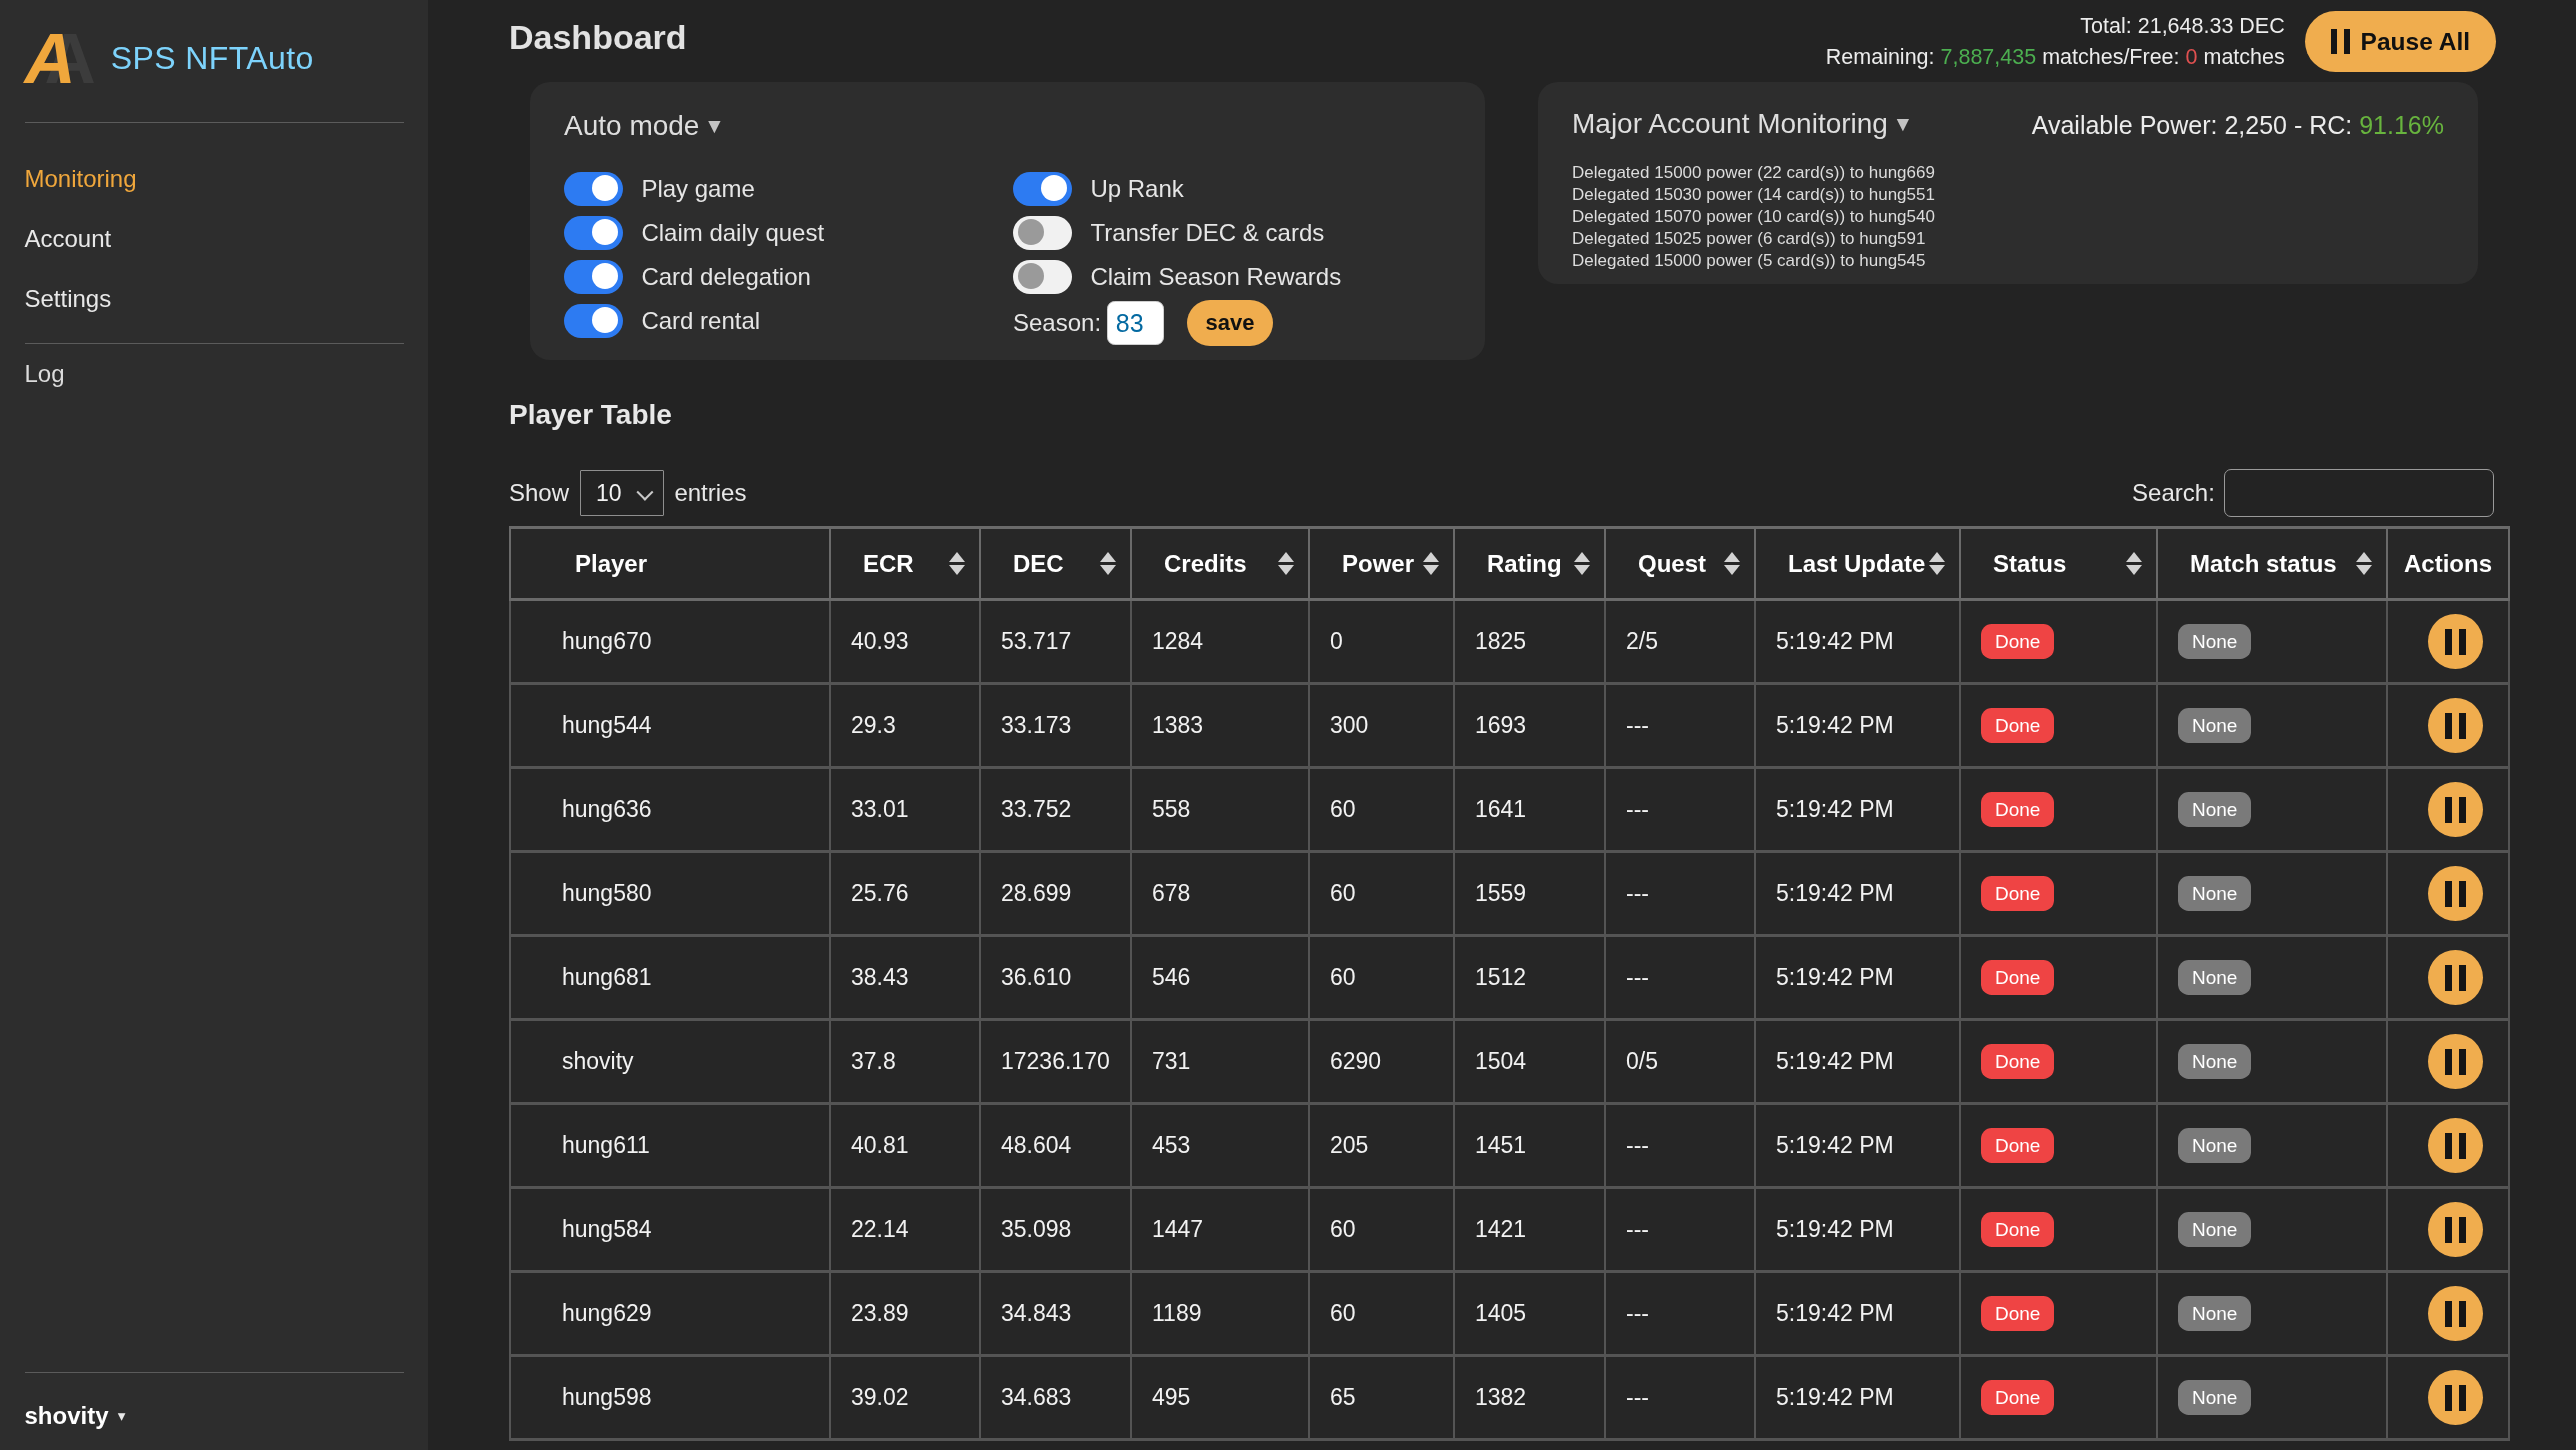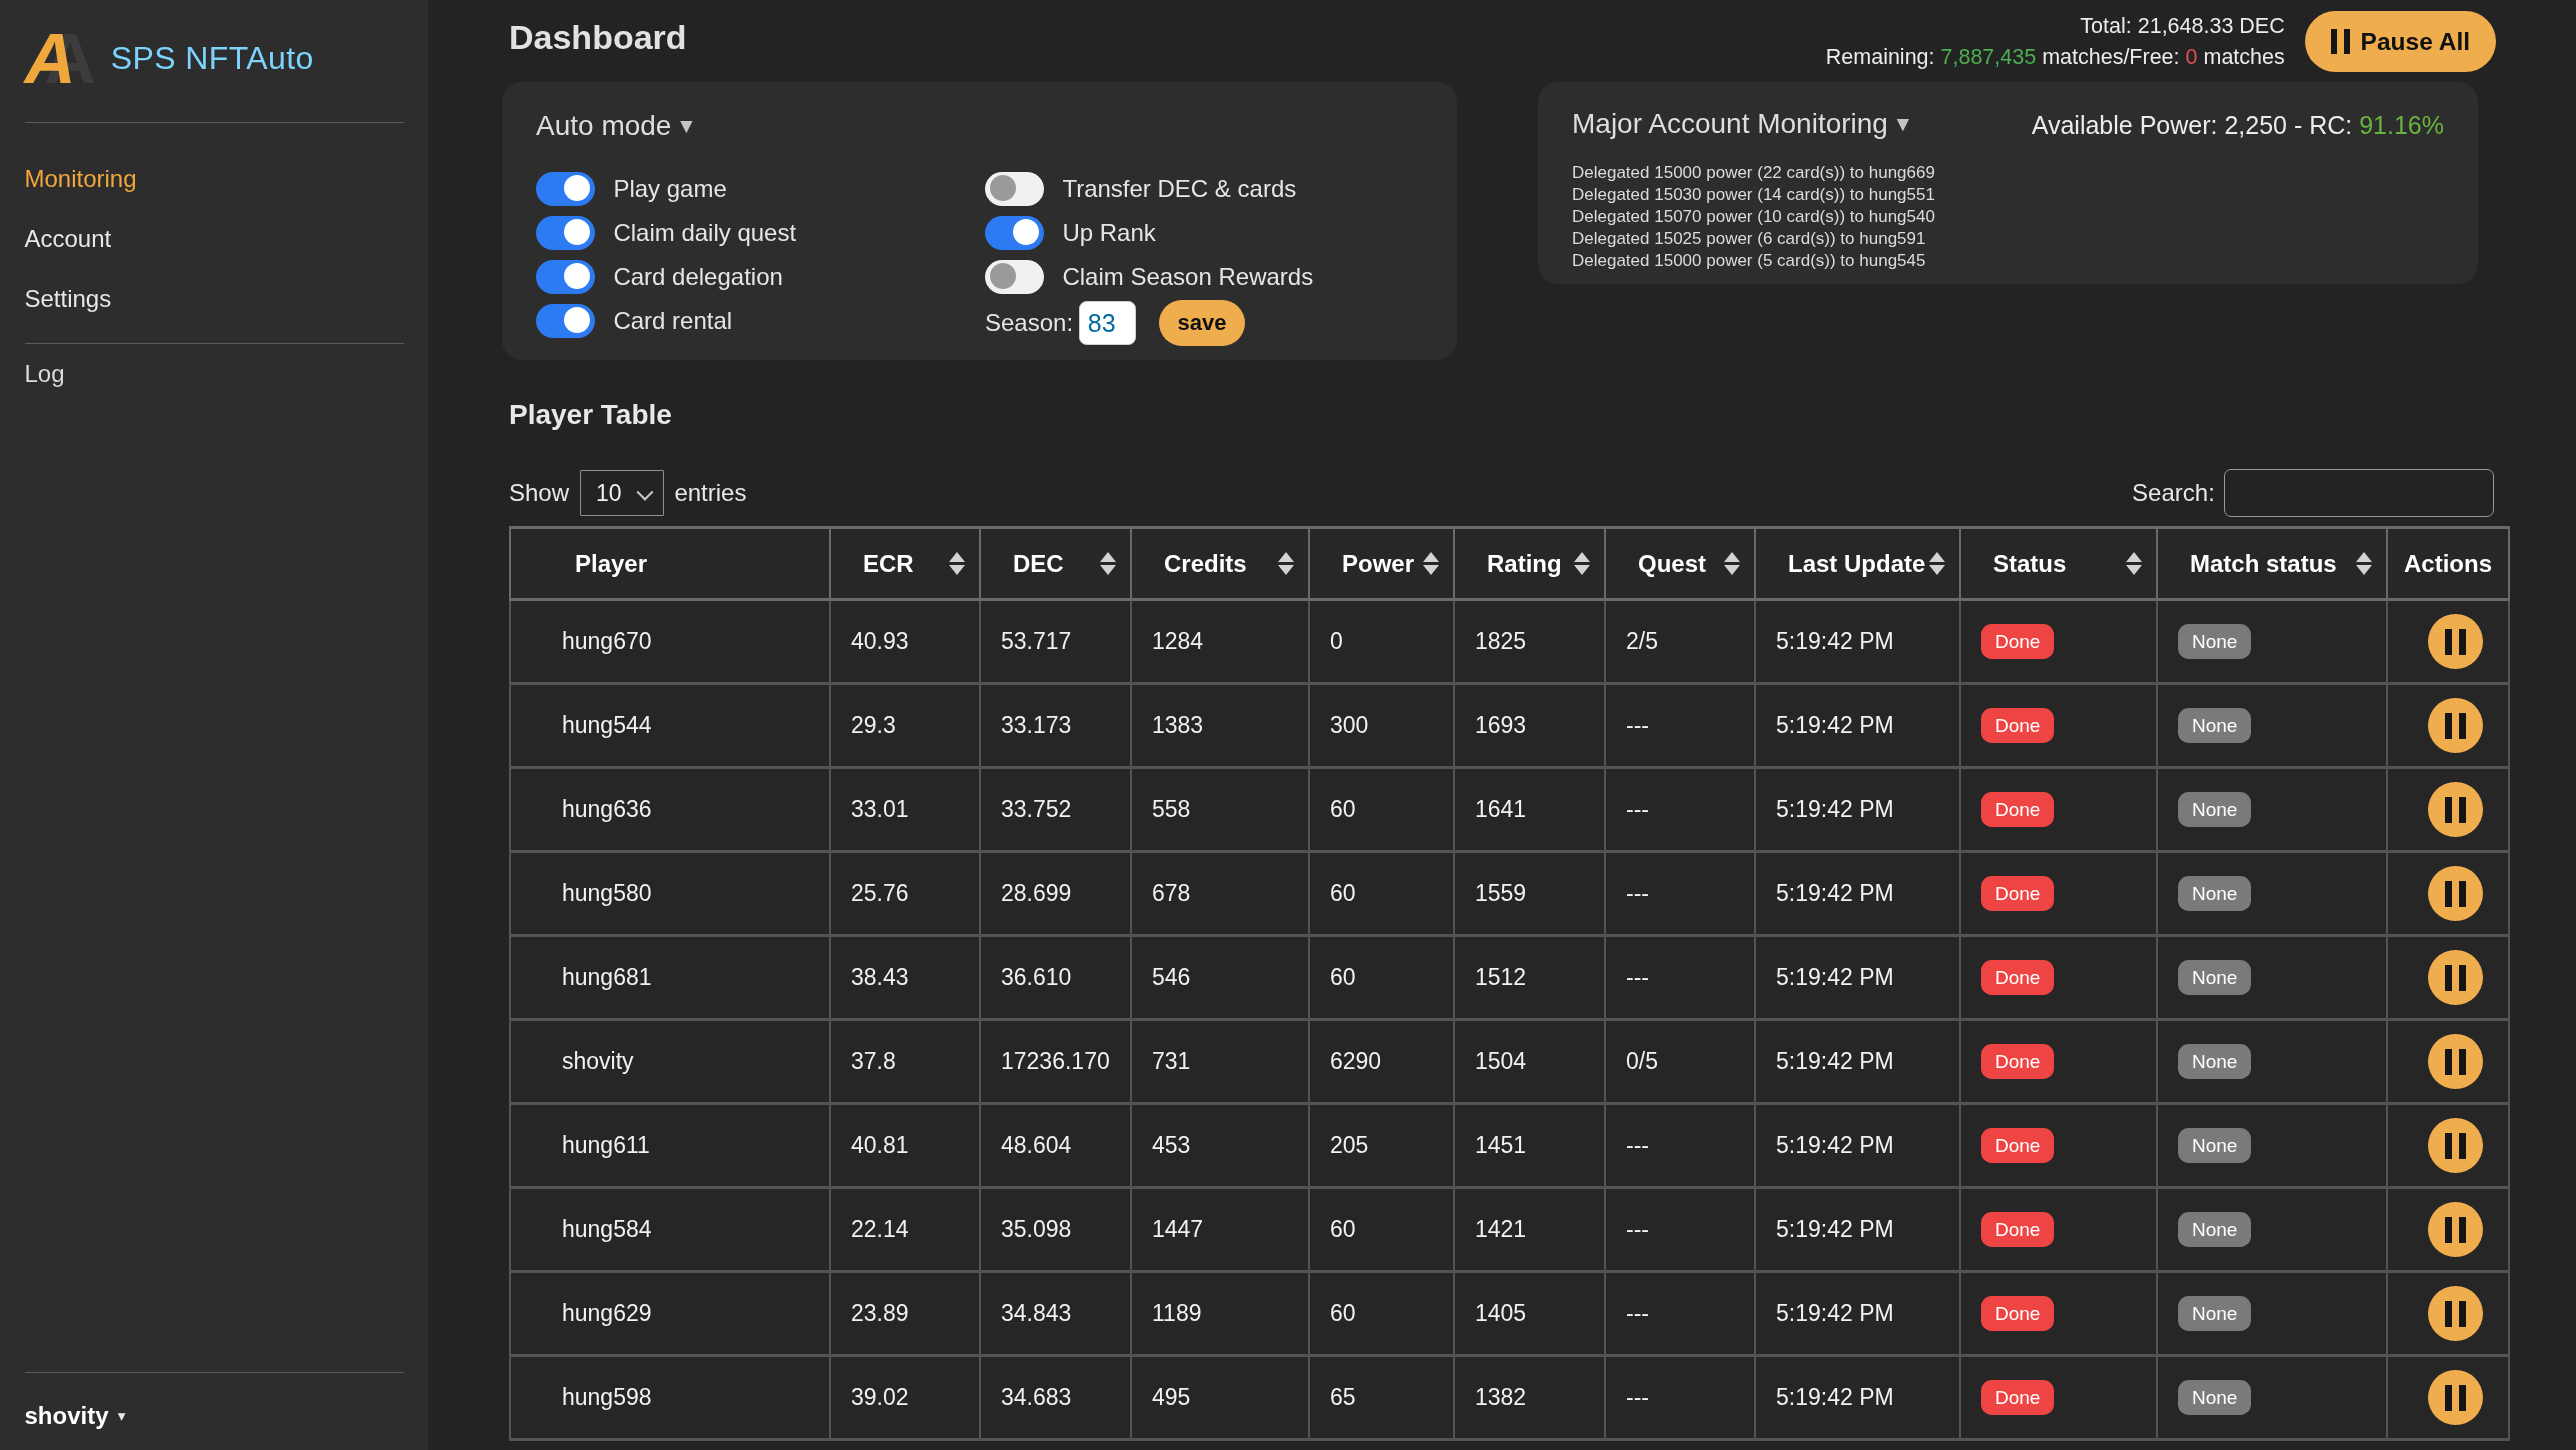--- a/index.html
+++ b/index.html
@@ -37,21 +37,21 @@
   .green { color:#4caf50; }
   .red { color:#e05050; }
   .btn-pause-all { display:flex; align-items:center; gap:10.7px; height:61px; padding:0 26px;
                    background:#f0ad4e; border:none; border-radius:31px; cursor:pointer; }
   .pause-bars { display:flex; gap:7px; }
   .pause-bars i { display:block; width:6.1px; height:24.5px; background:#151515; }
   .btn-pause-all span { font-size:24.5px; font-weight:700; color:#111; }
 
   
   .panel { position:absolute; background:#2d2d2d; border-radius:20px; }
-  .auto-panel { left:502px; top:82px; width:955px; height:278px; padding:28px 34px; }
+  .auto-panel { left:530px; top:82px; width:955px; height:278px; padding:28px 34px; }
   .panel-title { font-size:28px; color:#dedede; display:flex; align-items:center; }
   .panel-title .caret { font-size:21px; color:#c4c4c4; margin-left:4.6px; }
   .toggle-cols { display:flex; margin-top:24.5px; }
   .toggle-col-left { width:449px; }
   .toggle-col-right { flex:1; }
   .toggle-row { height:44px; display:flex; align-items:center; }
   .toggle { position:relative; width:59px; height:34px; border-radius:17px; cursor:pointer;
             flex:0 0 auto; }
   .toggle.on { background:#2d7bf2; }
   .toggle.off { background:#f1f1f1; }
@@ -194,30 +194,30 @@
           </div>
           <div class="toggle-row">
             <span class="toggle on">
               <span class="knob"></span>
             </span>
             <span class="toggle-label">Card rental</span>
           </div>
         </div>
       <div class="toggle-col-right">
           <div class="toggle-row">
+            <span class="toggle on">
+              <span class="knob"></span>
+            </span>
+            <span class="toggle-label">Up Rank</span>
+          </div>
+          <div class="toggle-row">
             <span class="toggle off">
               <span class="knob"></span>
             </span>
             <span class="toggle-label">Transfer DEC &amp; cards</span>
-          </div>
-          <div class="toggle-row">
-            <span class="toggle on">
-              <span class="knob"></span>
-            </span>
-            <span class="toggle-label">Up Rank</span>
           </div>
           <div class="toggle-row">
             <span class="toggle off">
               <span class="knob"></span>
             </span>
             <span class="toggle-label">Claim Season Rewards</span>
           </div>
         <div class="season-row">
           <span class="season-label">Season:</span>
           <input class="season-input" type="text" value="83" style="">

